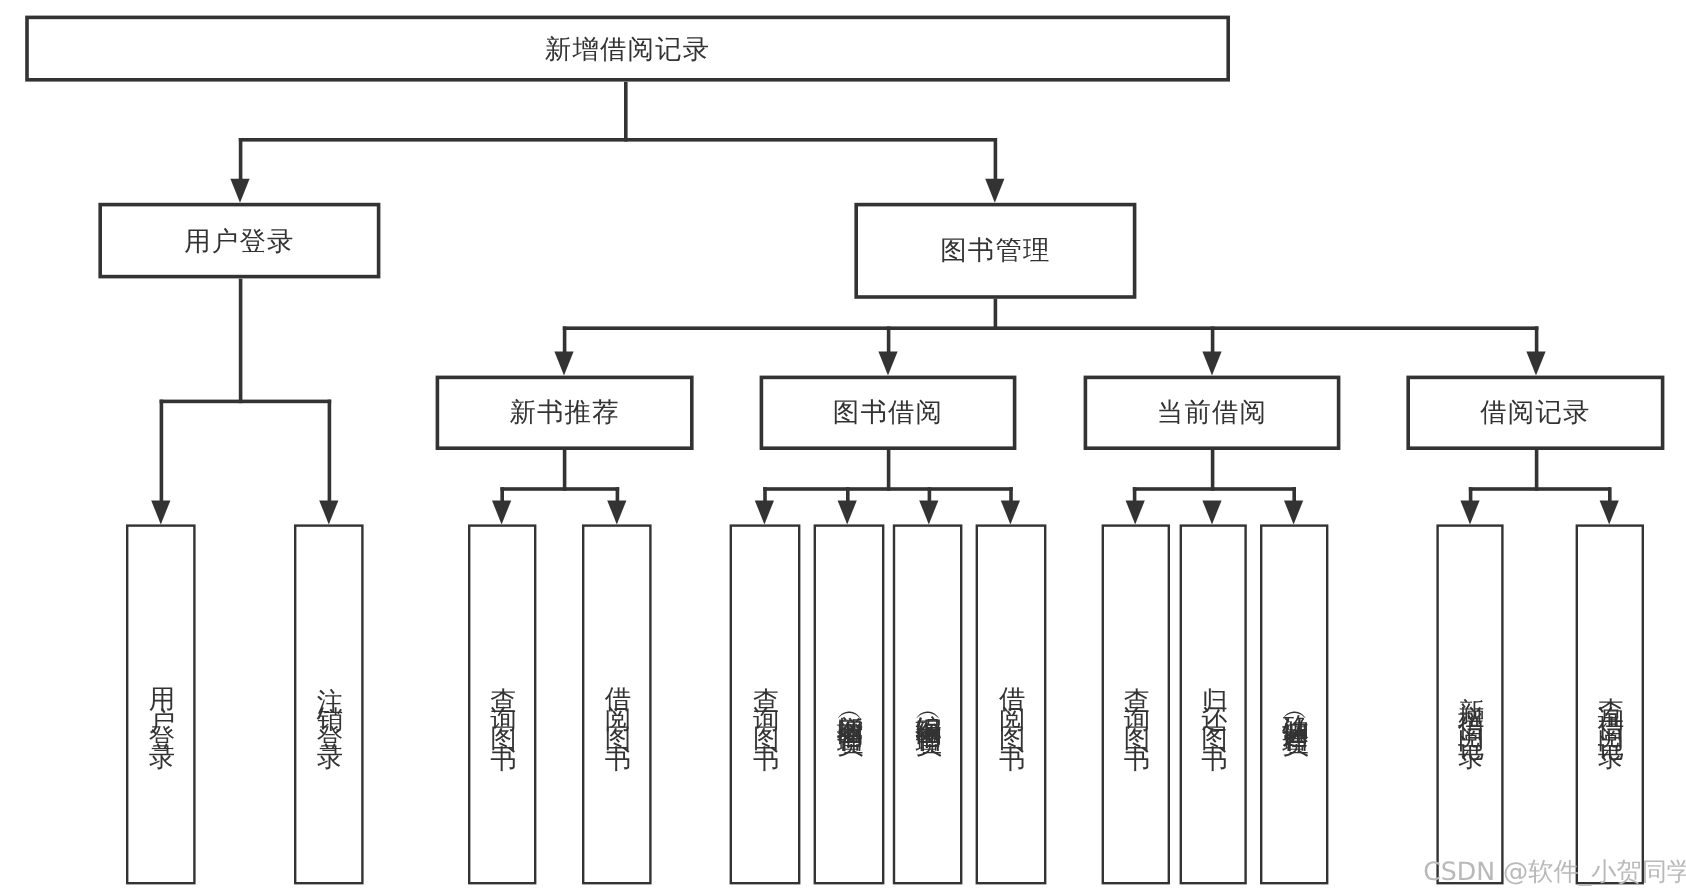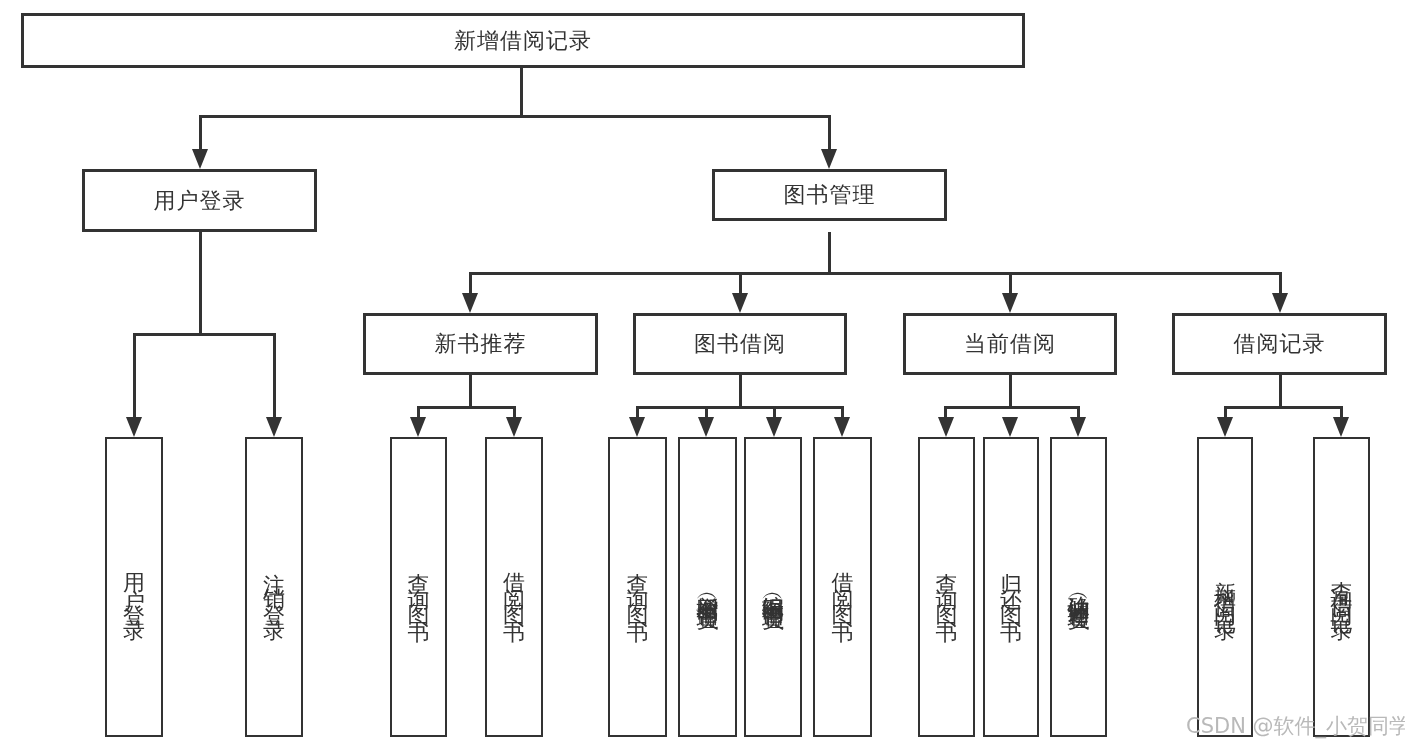--- a/index.html
+++ b/index.html
@@ -79,25 +79,25 @@
 
 <div id="canvas">
 
   <div class="node" style="left:21px; top:13px; width:1004px; height:55px;">
     <span>新增借阅记录</span>
   </div>
 
   <div class="node" style="left:82px; top:169px; width:235px; height:63px;">
     <span>用户登录</span>
   </div>
-  <div class="node" style="left:712px; top:169px; width:235px; height:52px;">
+  <div class="node" style="left:712px; top:169px; width:235px; height:80px;">
     <span>图书管理</span>
   </div>
 
-  <div class="node" style="left:363px; top:313px; width:235px; height:62px;">
+  <div class="node" style="left:363px; top:313px; width:215px; height:62px;">
     <span>新书推荐</span>
   </div>
   <div class="node" style="left:903px; top:313px; width:214px; height:62px;">
     <span>当前借阅</span>
   </div>
   <div class="node" style="left:633px; top:313px; width:214px; height:62px;">
     <span>图书借阅</span>
   </div>
   <div class="node" style="left:1172px; top:313px; width:215px; height:62px;">
     <span>借阅记录</span>

